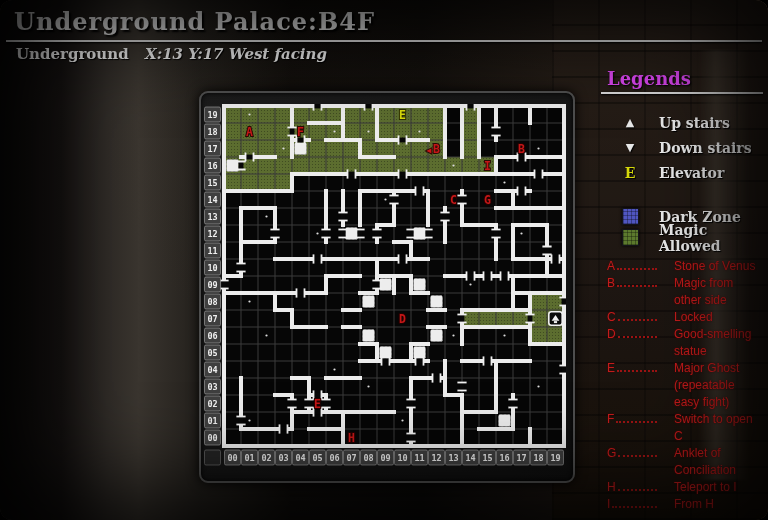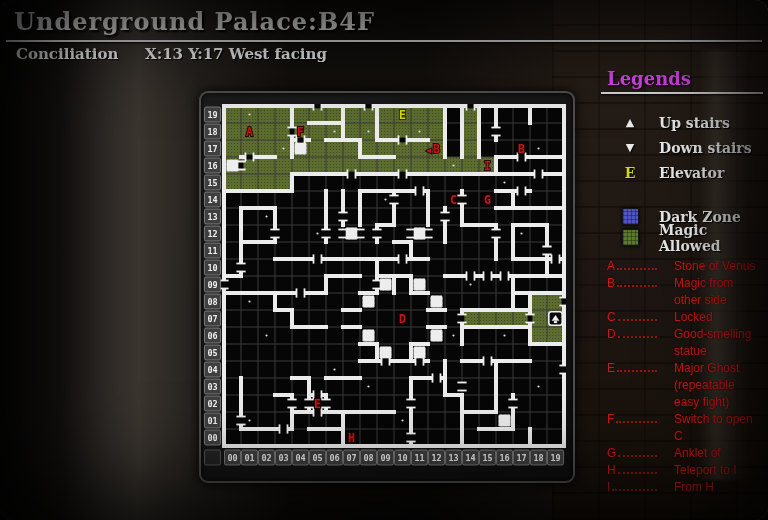--- a/index.html
+++ b/index.html
@@ -14,21 +14,21 @@
       repeating-linear-gradient(90deg, rgba(0,0,0,.28) 0 2px, transparent 2px 46px),
       linear-gradient(180deg,#2a211a,#1c1511 60%,#171008);}
   .pillar{position:absolute;left:698px;top:50px;width:52px;height:430px;opacity:.55;filter:blur(1px);
       background:linear-gradient(90deg,transparent,#4e463c 35%,rgba(90,82,70,.5) 60%,transparent);}
   .vignette{position:absolute;inset:0;border-radius:12px;pointer-events:none;
       box-shadow:inset 0 0 90px 30px rgba(0,0,0,.85);}
   .title{position:absolute;left:14px;top:7px;font-size:24px;font-weight:bold;color:#e5e5e5;
       letter-spacing:1px;text-shadow:2px 2px 2px #000;white-space:nowrap;}
   .rule{position:absolute;left:6px;top:40px;width:756px;height:2px;background:#dcdcdc;box-shadow:0 1px 2px #000;}
   .coords-label{position:absolute;left:16px;top:45px;font-size:15px;font-weight:bold;color:#ececec;text-shadow:1px 1px 1px #000;}
-  .coords-value{position:absolute;left:145px;top:45px;font-size:15px;font-weight:bold;color:#ececec;text-shadow:1px 1px 1px #000;white-space:nowrap;}
+  .coords-value{position:absolute;left:145px;top:45px;font-size:15px;font-weight:bold;color:#ececec;text-shadow:1px 1px 1px #000;white-space:nowrap;font-style:italic;}
   .map-panel{position:absolute;left:199px;top:91px;width:372px;height:388px;border:2px solid #4e4e4e;
       border-radius:9px;background:linear-gradient(145deg,#1c1c1c,#0f0f0f);
       box-shadow:0 0 12px rgba(0,0,0,.95), inset 0 0 5px #000;}
   .map-panel svg{position:absolute;left:3px;top:11px;}
   .legends{position:absolute;left:601px;top:68px;width:162px;}
   .legends-title{font-size:18px;font-weight:bold;color:#d946ef;text-shadow:1px 1px 2px #000;margin:0 0 3px 6px;}
   .legends-rule{height:2px;background:#d8d8d8;box-shadow:0 1px 2px #000;margin-bottom:16px;}
   .legend-item{display:flex;align-items:center;height:25px;color:#ececec;font-size:14px;
       font-weight:bold;text-shadow:1px 1px 1px #000;}
   .legend-item.gap{margin-top:15px;align-items:flex-end;}
@@ -53,21 +53,21 @@
 </head>
 <body>
 
 <div class="screen">
   <div class="bg"></div>
   <div class="bricks"></div>
   <div class="pillar"></div>
 
   <div class="title">Underground Palace:B4F</div>
   <div class="rule"></div>
-  <div class="coords-label">Conciliation</div>
+  <div class="coords-label">Underground</div>
   <div class="coords-value">X:13 Y:17 West facing</div>
 
   <div class="map-panel">
     <svg id="map" width="362" height="364">
         <defs>
           <pattern id="gtx" width="3" height="3" patternUnits="userSpaceOnUse">
             <rect x="0" y="0" width="3" height="3" fill="#5c6d2f"></rect>
             <rect x="0" y="0" width="1" height="1" fill="rgba(0,0,0,0.3)"></rect>
           </pattern>
         </defs>
@@ -634,20 +634,23 @@
         <span class="note-text">Switch to open</span>
       </div>
       <div class="note-row cont">
         <span>C</span>
       </div>
       <div class="note-row">
         <span class="note-key">G</span>
         <span class="leader"></span>
         <span class="note-text">Anklet of</span>
       </div>
+      <div class="note-row cont">
+        <span>Conciliation</span>
+      </div>
       <div class="note-row">
         <span class="note-key">H</span>
         <span class="leader"></span>
         <span class="note-text">Teleport to I</span>
       </div>
       <div class="note-row">
         <span class="note-key">I</span>
         <span class="leader"></span>
         <span class="note-text">From H</span>
       </div>

